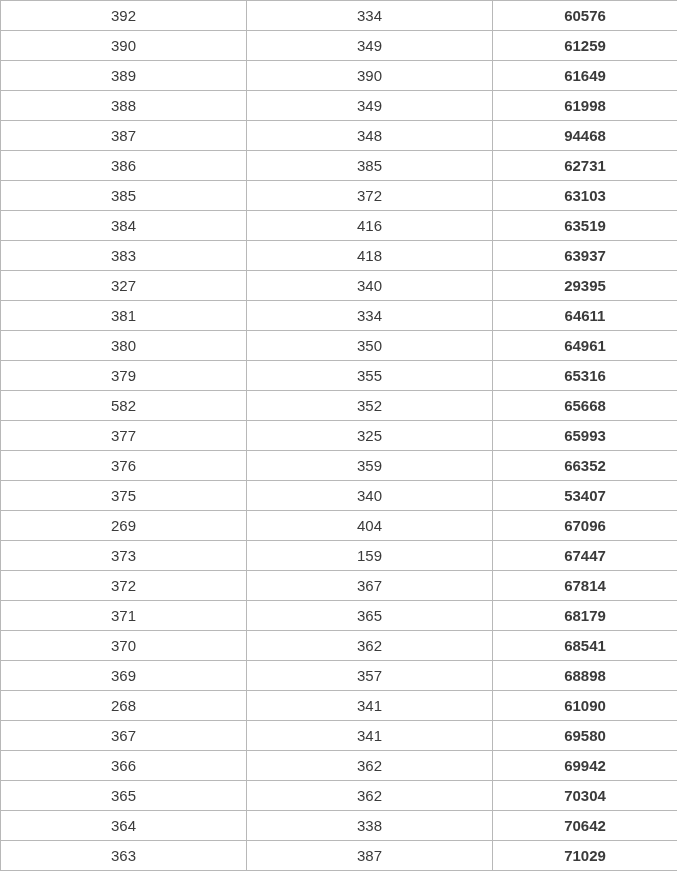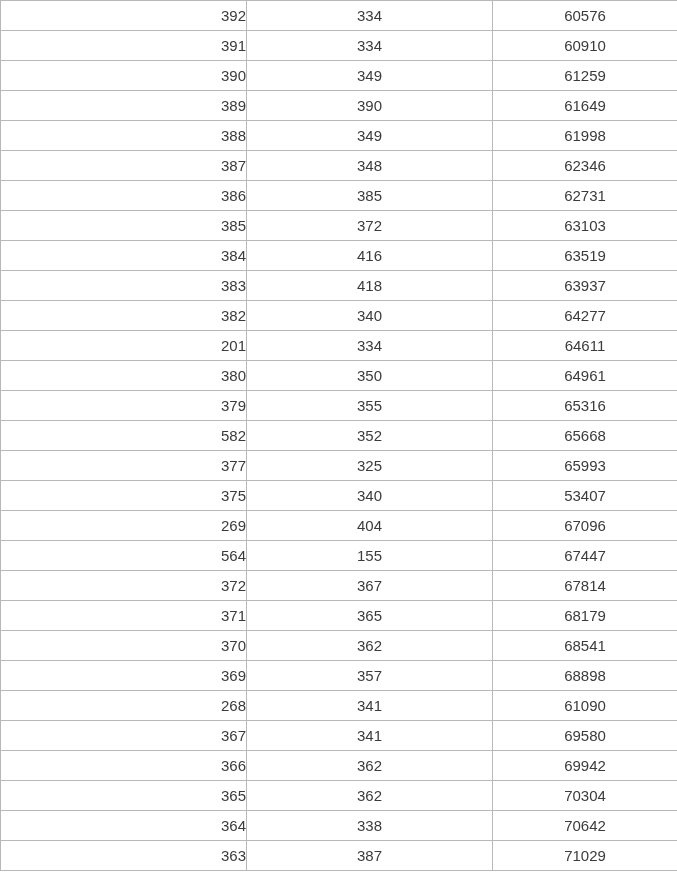--- a/index.html
+++ b/index.html
@@ -28,66 +28,61 @@
     height: 29px;
     line-height: 29px;
     padding: 0;
     font-size: 15px;
     color: #3b3b3b;
     text-align: center;
     vertical-align: middle;
     font-family: "Liberation Sans", sans-serif;
     box-sizing: border-box;
   }
-  #score-table td.col-score { text-align: right; }
+  #score-table td.col-score { text-align: center; }
   #score-table td.col-count { }
-  #score-table td.col-cumulative { text-align: center; }
+  #score-table td.col-cumulative { text-align: center; font-weight: bold; }
   
   #score-table td:first-child { border-left: 1px solid #b8b8b8; }
   #score-table td:last-child { border-right: 1px solid #b8b8b8; }
 </style>
 </head>
 <body>
 
 <table id="score-table">
   <colgroup>
     <col class="c1">
     <col class="c2">
     <col class="c3">
   </colgroup>
   <tbody>
       <tr>
         <td class="col-score">392</td>
         <td class="col-count">334</td>
         <td class="col-cumulative">60576</td>
       </tr>
       <tr>
-        <td class="col-score">391</td>
-        <td class="col-count">334</td>
-        <td class="col-cumulative">60910</td>
-      </tr>
-      <tr>
         <td class="col-score">390</td>
         <td class="col-count">349</td>
         <td class="col-cumulative">61259</td>
       </tr>
       <tr>
         <td class="col-score">389</td>
         <td class="col-count">390</td>
         <td class="col-cumulative">61649</td>
       </tr>
       <tr>
         <td class="col-score">388</td>
         <td class="col-count">349</td>
         <td class="col-cumulative">61998</td>
       </tr>
       <tr>
         <td class="col-score">387</td>
         <td class="col-count">348</td>
-        <td class="col-cumulative">62346</td>
+        <td class="col-cumulative">94468</td>
       </tr>
       <tr>
         <td class="col-score">386</td>
         <td class="col-count">385</td>
         <td class="col-cumulative">62731</td>
       </tr>
       <tr>
         <td class="col-score">385</td>
         <td class="col-count">372</td>
         <td class="col-cumulative">63103</td>
@@ -96,26 +91,26 @@
         <td class="col-score">384</td>
         <td class="col-count">416</td>
         <td class="col-cumulative">63519</td>
       </tr>
       <tr>
         <td class="col-score">383</td>
         <td class="col-count">418</td>
         <td class="col-cumulative">63937</td>
       </tr>
       <tr>
-        <td class="col-score">382</td>
+        <td class="col-score">327</td>
         <td class="col-count">340</td>
-        <td class="col-cumulative">64277</td>
-      </tr>
-      <tr>
-        <td class="col-score">201</td>
+        <td class="col-cumulative">29395</td>
+      </tr>
+      <tr>
+        <td class="col-score">381</td>
         <td class="col-count">334</td>
         <td class="col-cumulative">64611</td>
       </tr>
       <tr>
         <td class="col-score">380</td>
         <td class="col-count">350</td>
         <td class="col-cumulative">64961</td>
       </tr>
       <tr>
         <td class="col-score">379</td>
@@ -126,32 +121,37 @@
         <td class="col-score">582</td>
         <td class="col-count">352</td>
         <td class="col-cumulative">65668</td>
       </tr>
       <tr>
         <td class="col-score">377</td>
         <td class="col-count">325</td>
         <td class="col-cumulative">65993</td>
       </tr>
       <tr>
+        <td class="col-score">376</td>
+        <td class="col-count">359</td>
+        <td class="col-cumulative">66352</td>
+      </tr>
+      <tr>
         <td class="col-score">375</td>
         <td class="col-count">340</td>
         <td class="col-cumulative">53407</td>
       </tr>
       <tr>
         <td class="col-score">269</td>
         <td class="col-count">404</td>
         <td class="col-cumulative">67096</td>
       </tr>
       <tr>
-        <td class="col-score">564</td>
-        <td class="col-count">155</td>
+        <td class="col-score">373</td>
+        <td class="col-count">159</td>
         <td class="col-cumulative">67447</td>
       </tr>
       <tr>
         <td class="col-score">372</td>
         <td class="col-count">367</td>
         <td class="col-cumulative">67814</td>
       </tr>
       <tr>
         <td class="col-score">371</td>
         <td class="col-count">365</td>

